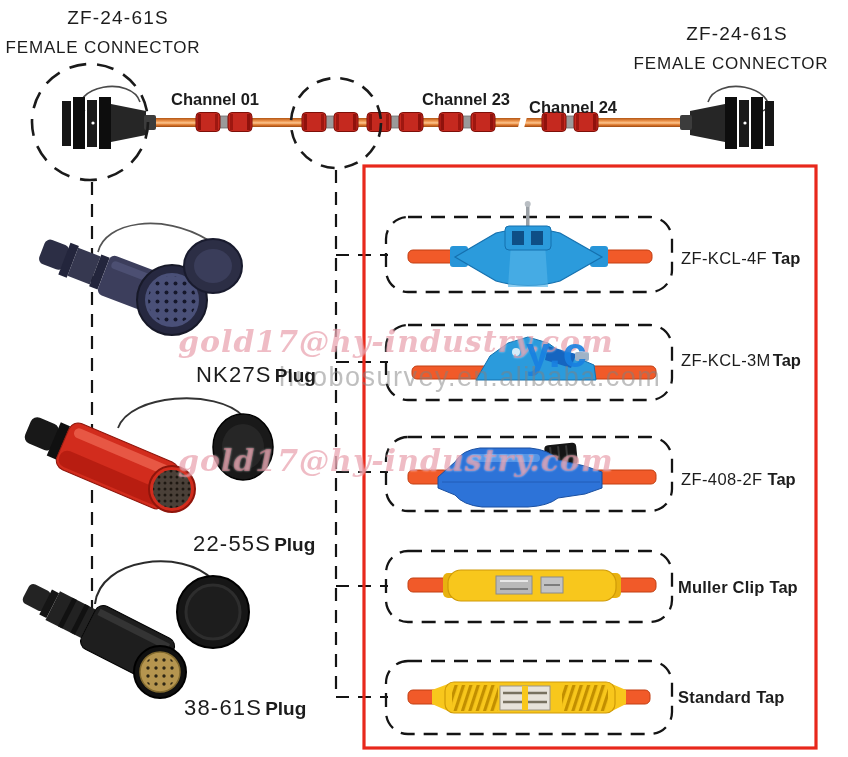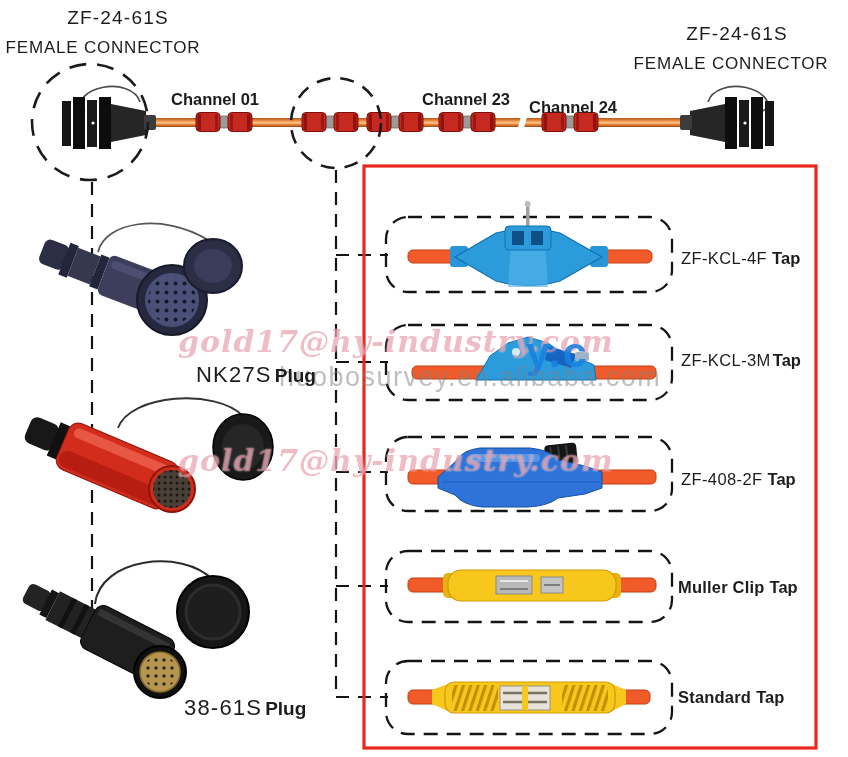--- a/index.html
+++ b/index.html
@@ -242,20 +242,23 @@
   <div class="lbl center hdr-model" style="left:737px;top:23px;">ZF-24-61S</div>
   <div class="lbl center hdr-type" style="left:731px;top:54px;">FEMALE CONNECTOR</div>
 
   <div class="lbl center channel" style="left:215px;top:90px;">Channel 01</div>
   <div class="lbl center channel" style="left:466px;top:90px;">Channel 23</div>
   <div class="lbl center channel" style="left:573px;top:98px;">Channel 24</div>
 
   <div class="lbl plug-label" style="left:196px;top:362px;">
     <span class="m">NK27S</span><span class="w">Plug</span>
   </div>
+  <div class="lbl plug-label" style="left:193px;top:531px;">
+    <span class="m">22-55S</span><span class="w">Plug</span>
+  </div>
   <div class="lbl plug-label" style="left:184px;top:695px;">
     <span class="m">38-61S</span><span class="w">Plug</span>
   </div>
 
   <div class="lbl tap-label" style="left:681px;top:249px;">
     <span class="m">ZF-KCL-4F</span><span class="w">Tap</span>
   </div>
   <div class="lbl tap-label" style="left:681px;top:351px;">
     <span class="m">ZF-KCL-3M</span><span class="w" style="margin-left:2px;">Tap</span>
   </div>

